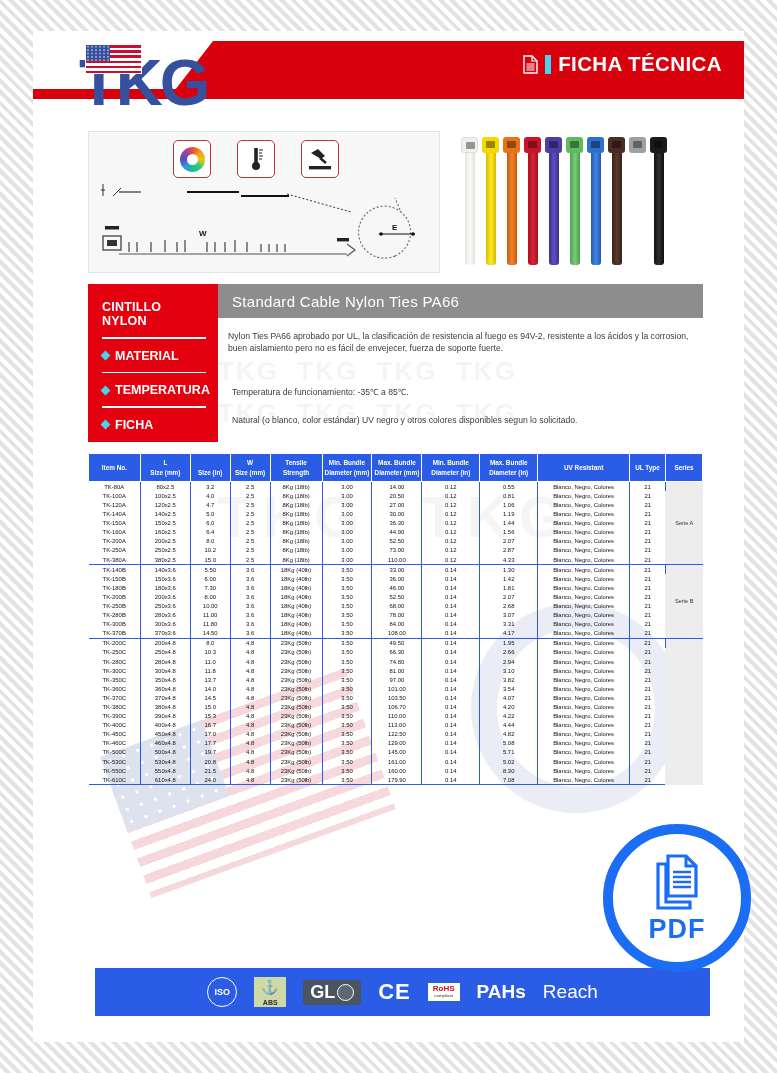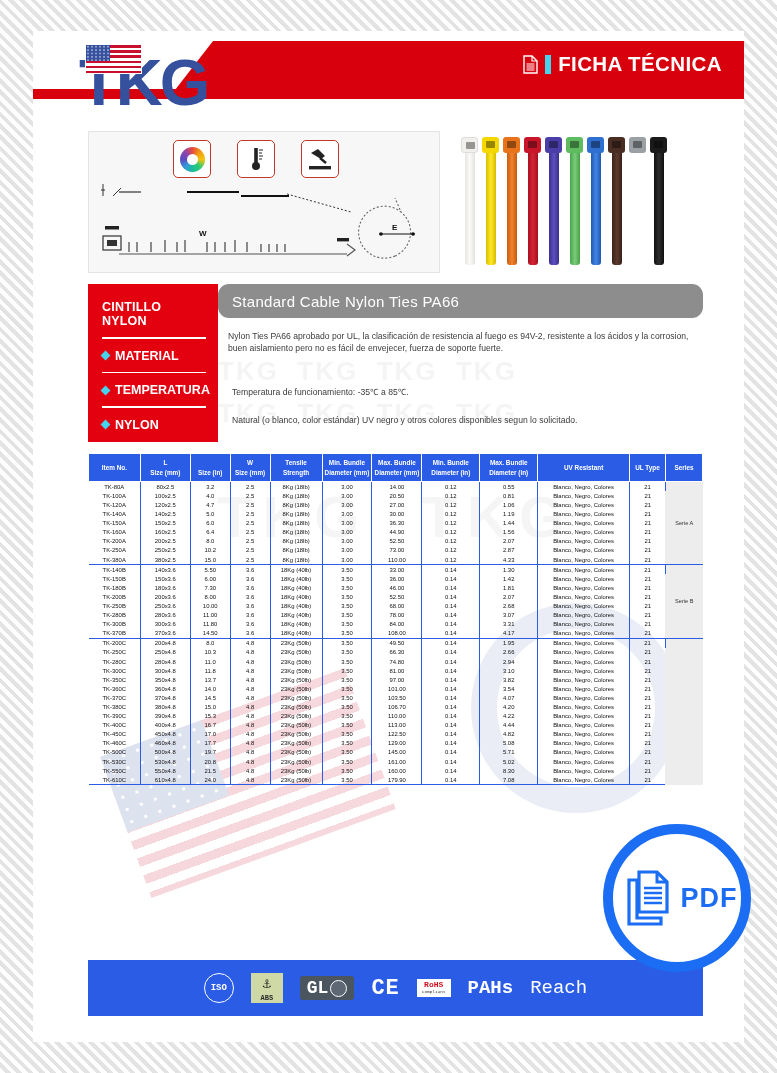--- a/index.html
+++ b/index.html
@@ -134,21 +134,20 @@
     color: #ffffff; font-size: 12.5px; font-weight: bold;
   }
   .diamond {
     width: 7px; height: 7px; background: #45d4ee; transform: rotate(45deg);
     flex: none;
   }
   .band-right { position: absolute; left: 130px; top: 0; right: 0; height: 158px; }
   .band-title-bar {
     height: 34px; background: #8d8d8d; display: flex; align-items: center;
     padding-left: 14px;
-    border-radius: 11px;
   }
   .band-title-bar span { color: #ffffff; font-size: 15px; letter-spacing: .3px; }
   .band-body {
     position: relative; height: 124px;
     background: #ffffff;
     font-size: 8.6px; color: #3b3b3b; line-height: 1.45;
   }
   .band-body .row1 { position: absolute; left: 10px; top: 12px; right: 8px; }
   .band-body .row2 { position: absolute; left: 14px; top: 68px; }
   .band-body .row3 { position: absolute; left: 14px; top: 96px; }
@@ -219,33 +218,33 @@
   .wm-big-tkg {
     position: absolute; left: 0; top: 30px; width: 100%;
     opacity: .07; color: #7a7a7a; font-size: 58px; font-weight: bold;
     letter-spacing: 10px; text-align: center;
   }
 
   .pdf-badge {
     position: absolute; left: 570px; top: 793px;
     width: 148px; height: 148px; border-radius: 50%;
     background: #ffffff; border: 10px solid #1b6ef3;
-    display: flex; flex-direction: row;
+    display: flex; flex-direction: column;
     align-items: center; justify-content: center; gap: 2px;
     z-index: 30;
   }
   .pdf-badge .pdf-label {
     font-size: 27px; font-weight: bold; color: #1b6ef3; letter-spacing: 1px;
   }
 
   
   .footer {
-    position: absolute; left: 55px; bottom: 26px; width: 615px; height: 56px;
+    position: absolute; left: 62px; bottom: 26px; width: 615px; height: 48px;
     background: #2b5ce6; display: flex; align-items: center;
-    justify-content: center; gap: 17px; font-family: Liberation Mono, monospace;
+    justify-content: center; gap: 17px;
   }
   .cert { display: flex; align-items: center; justify-content: center; }
   .cert-iso {
     width: 30px; height: 30px; border-radius: 50%;
     border: 1.5px solid #ffffff; color: #ffffff;
     font-size: 9px; font-weight: bold;
     display: flex; align-items: center; justify-content: center;
   }
   .cert-abs {
     width: 32px; height: 30px; background: #cfd9a6; color: #2a2a2a;
@@ -406,21 +405,21 @@
         <span>MATERIAL</span>
       </div>
       <div class="band-hr"></div>
       <div class="band-item">
         <span class="diamond"></span>
         <span>TEMPERATURA</span>
       </div>
       <div class="band-hr"></div>
       <div class="band-item">
         <span class="diamond"></span>
-        <span>NYLON</span>
+        <span>FICHA</span>
       </div>
     </div>
 
     <div class="band-right">
       <div class="band-title-bar">
         <span>Standard Cable Nylon Ties PA66</span>
       </div>
       <div class="band-body">
         <div class="wm">
           TKG&nbsp;&nbsp;TKG&nbsp;&nbsp;TKG&nbsp;&nbsp;TKG<br>

